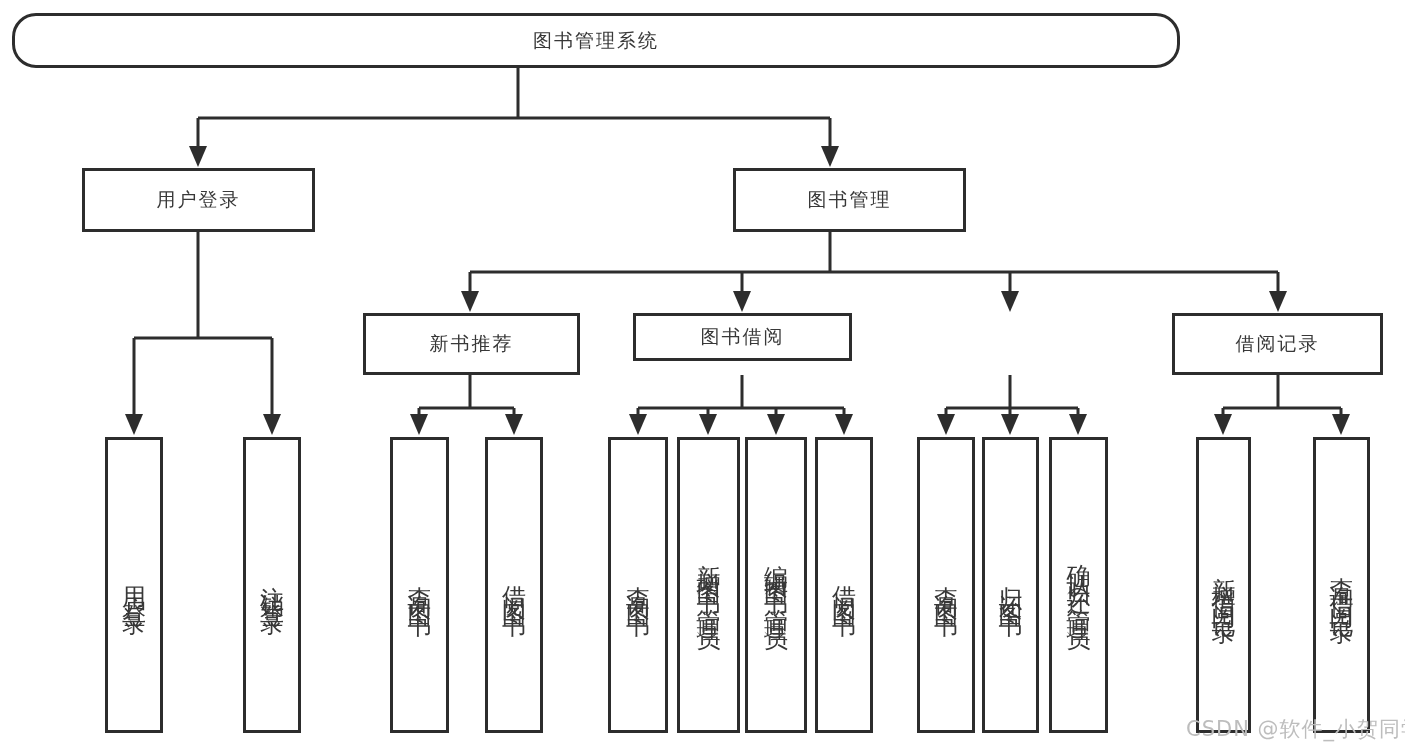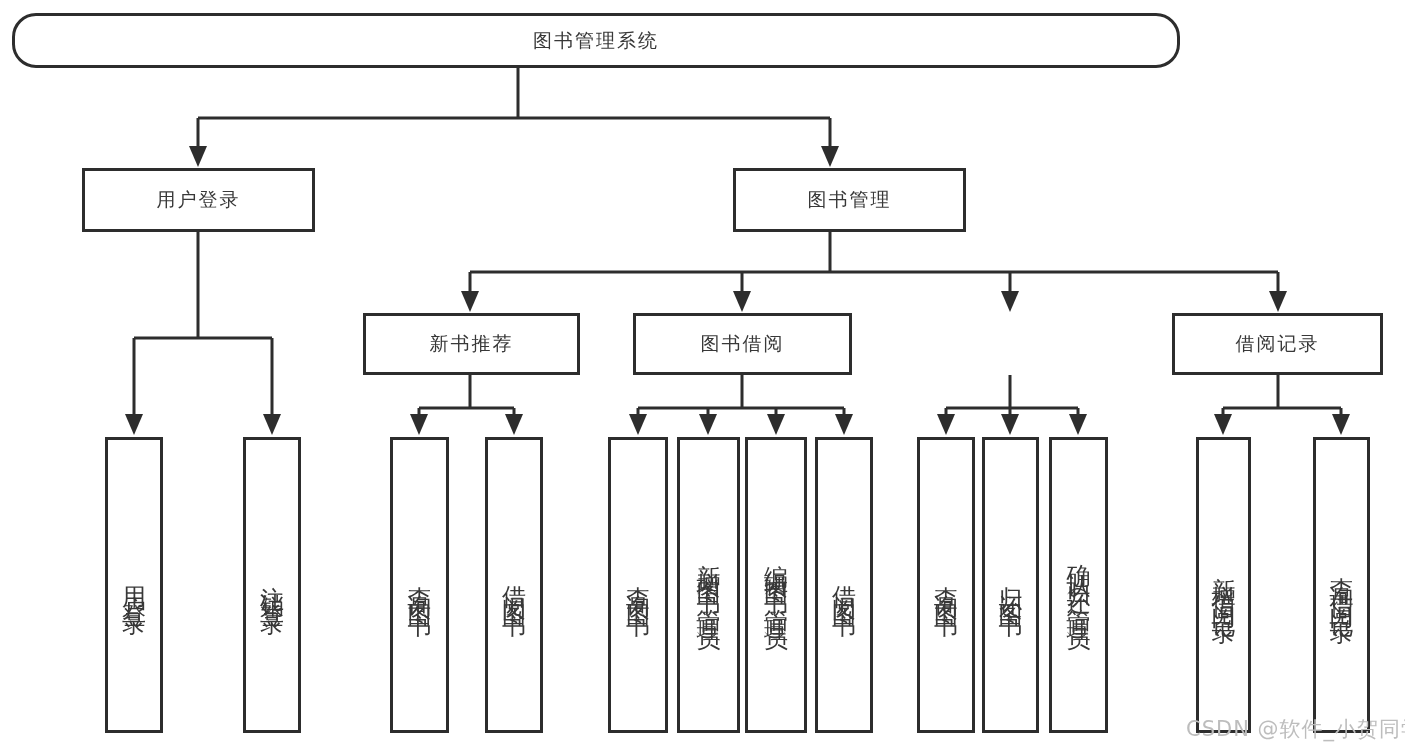--- a/index.html
+++ b/index.html
@@ -72,21 +72,21 @@
       <polygon points="1332,414 1350,414 1341,435"></polygon>
     </g>
   </svg>
 
   <div class="box hbox" style="left:12px; top:13px; width:1168px; height:55px;border-radius:24px;">图书管理系统</div>
 
   <div class="box hbox" style="left:82px; top:168px; width:233px; height:64px;">用户登录</div>
   <div class="box hbox" style="left:713px; top:168px; width:233px; height:64px;margin-left:20px;">图书管理</div>
 
   <div class="box hbox" style="left:363px; top:313px; width:217px; height:62px;">新书推荐</div>
-  <div class="box hbox" style="left:633px; top:313px; width:219px; height:62px;">图书借阅</div>
+  <div class="box hbox" style="left:633px; top:313px; width:219px; height:48px;">图书借阅</div>
   <div class="box hbox" style="left:1172px; top:313px; width:211px; height:62px;">借阅记录</div>
 
   <div class="box vbox" style="left:105px; width:58px;">
     <span>用户登录</span>
   </div>
   <div class="box vbox" style="left:243px; width:58px;">
     <span>注销登录</span>
   </div>
 
   <div class="box vbox" style="left:390px; width:59px;">

